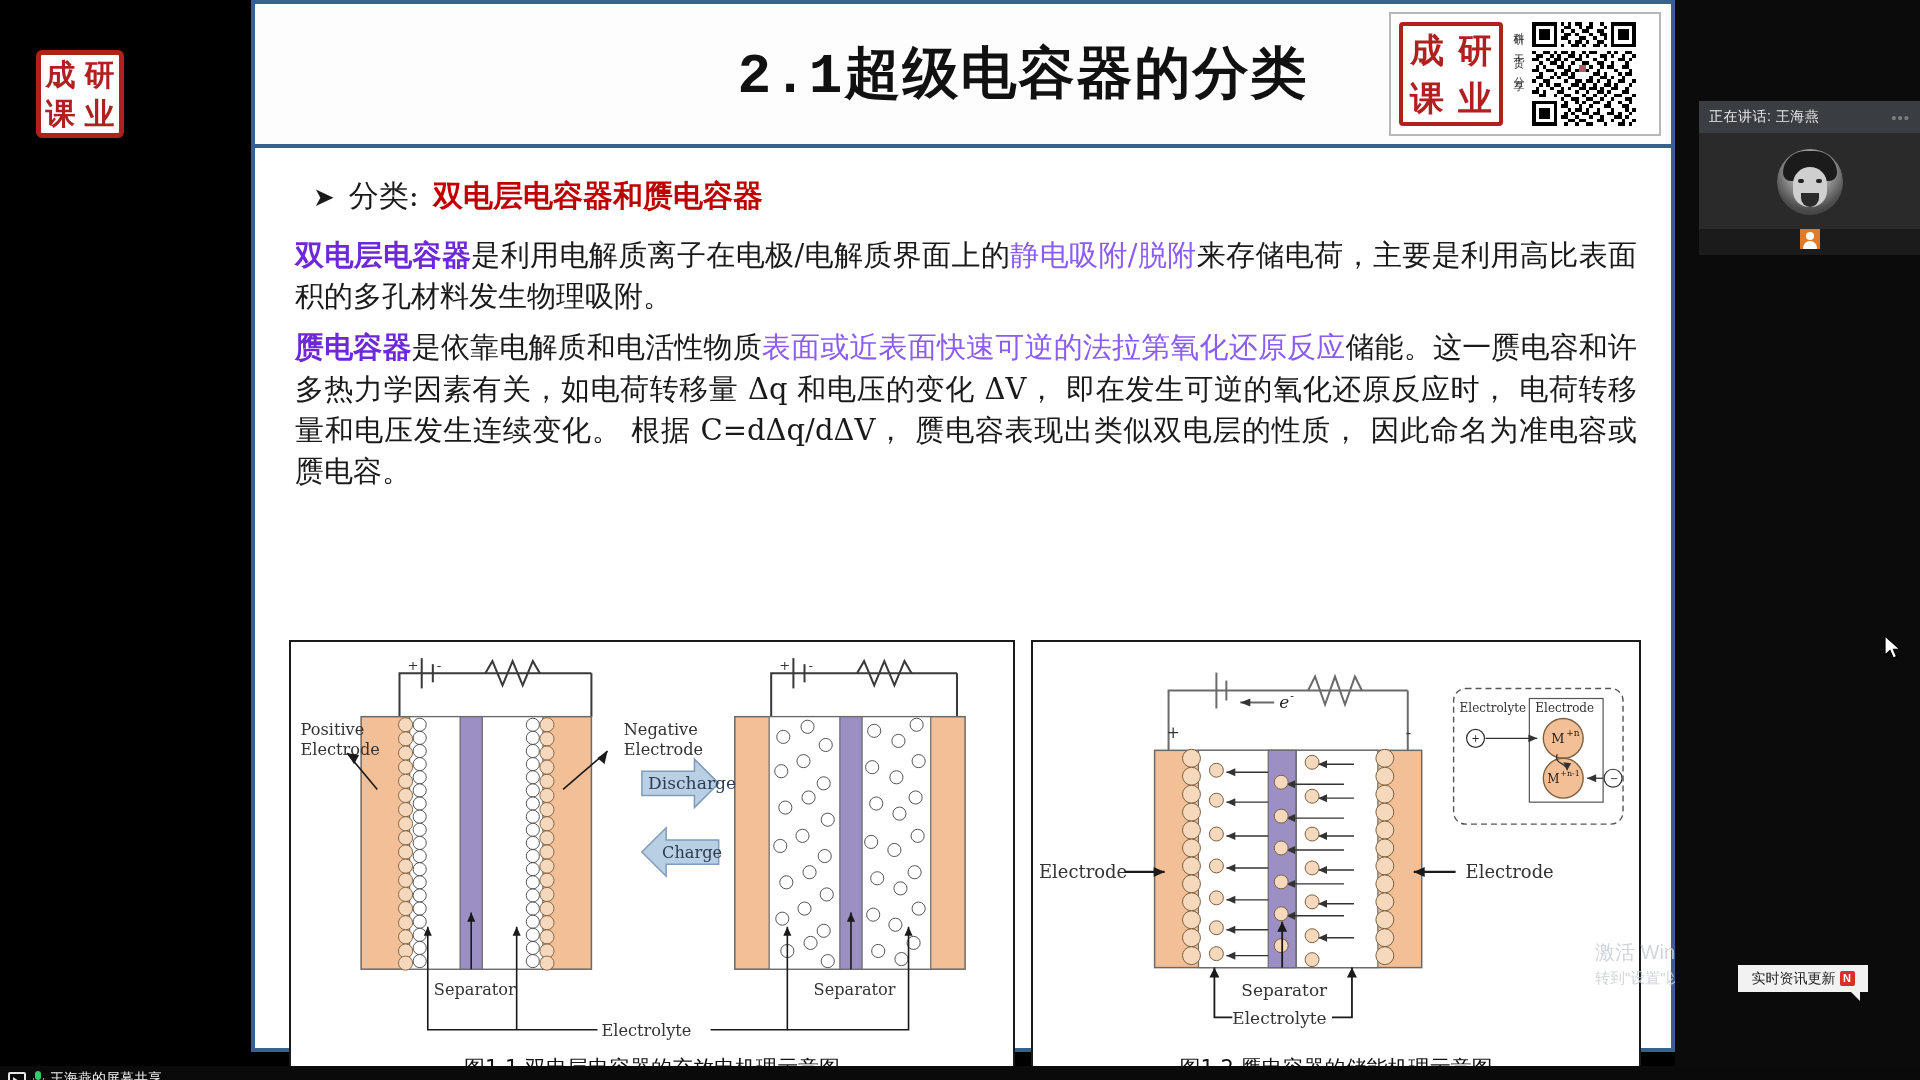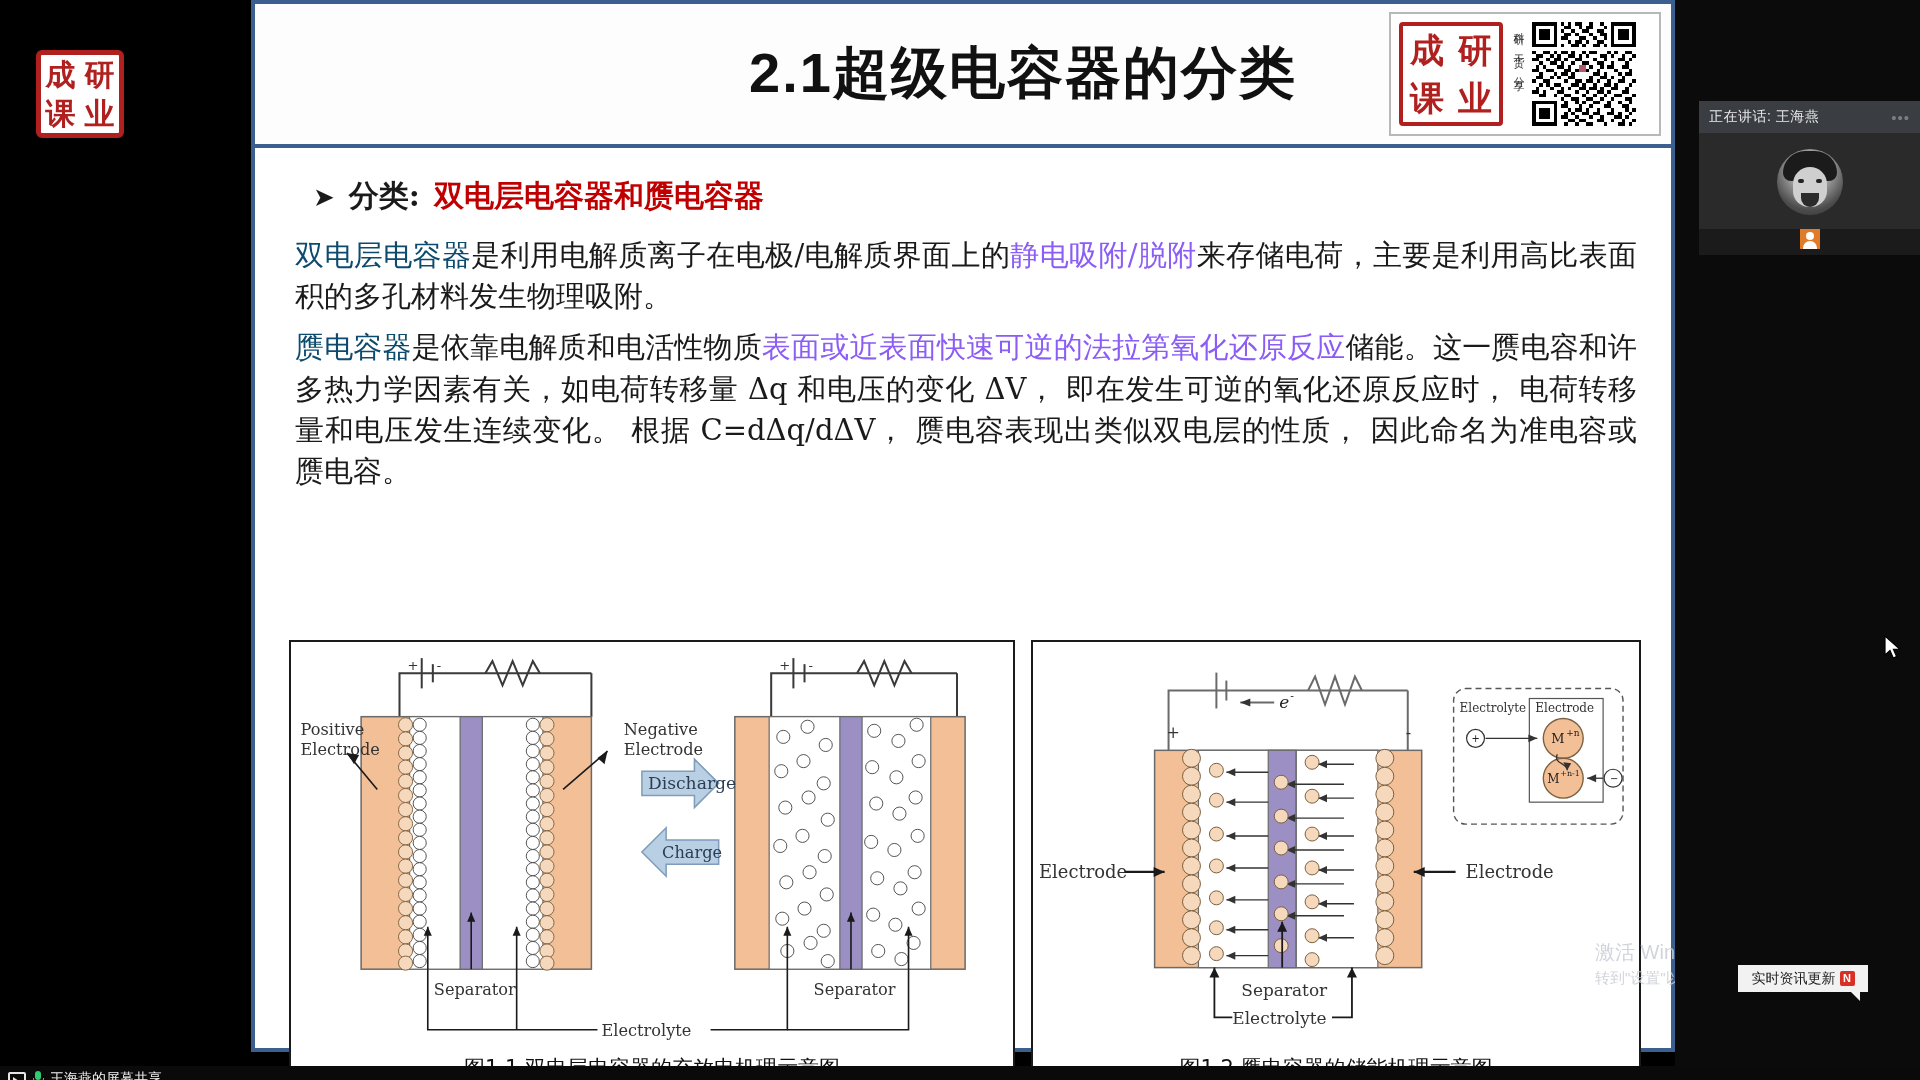--- a/index.html
+++ b/index.html
@@ -37,21 +37,21 @@
 
   
   .title-box {
     position: absolute; left: 4px; top: 4px; width: 1416px; height: 144px;
     border-bottom: 4px solid #3b6090;
     background: #fdfdfd;
     display: flex; align-items: center;
   }
   .title-text {
     flex: 1; text-align: center;
-    font-family: Liberation Sans, sans-serif;
+    font-family: Liberation Mono, monospace;
     font-size: 56px; font-weight: bold; color: #111;
     letter-spacing: 2px;
     padding-left: 120px;
   }
   .title-logo {
     position: absolute; right: 10px; top: 8px; width: 272px; height: 124px;
     border: 2px solid #b8b8b8; background: #fff;
     display: flex; align-items: center; padding: 6px 8px; gap: 6px;
   }
   .tl-seal {
@@ -71,29 +71,29 @@
   .content {
     position: absolute; left: 4px; top: 148px; width: 1416px; height: 900px;
     padding: 18px 34px 0 34px;
   }
   .bullet-line {
     display: flex; align-items: baseline; gap: 14px;
     margin: 10px 0 18px 24px;
     font-family: "DejaVu Serif","Liberation Serif",serif;
   }
   .bullet-mark { font-size: 26px; color: #1a1a1a; }
-  .bullet-lead { font-size: 30px; font-weight: bold; color: #1a1a1a; }
+  .bullet-lead { font-size: 30px; font-weight: normal; color: #1a1a1a; }
   .bullet-red { font-size: 30px; font-weight: bold; color: #c00000; }
 
   .para {
     font-family: "DejaVu Serif","Liberation Serif",serif;
     font-size: 29px; line-height: 1.42; color: #1a1a1a;
     margin: 0 0 10px 6px; text-align: justify;
   }
-  .red { color: #0c4a6e; font-weight: normal; }
+  .red { color: #6d28d9; font-weight: bold; }
   .redn { color: #8b5cf6; }
 
   
   .figures {
     position: absolute; left: 34px; top: 492px; right: 24px;
     display: flex; gap: 16px;
   }
   .fig {
     border: 2px solid #1a1a1a; background: #fff;
     display: flex; flex-direction: column; align-items: center;

